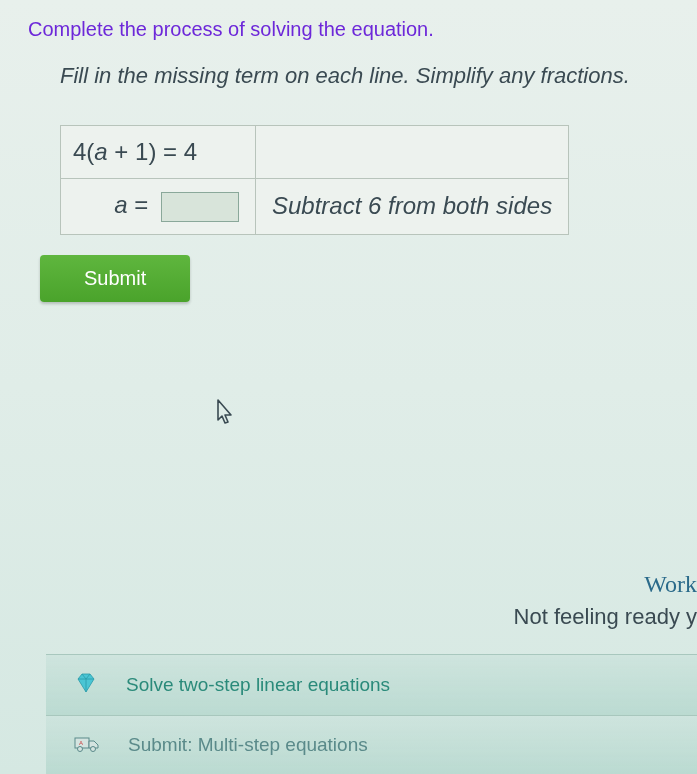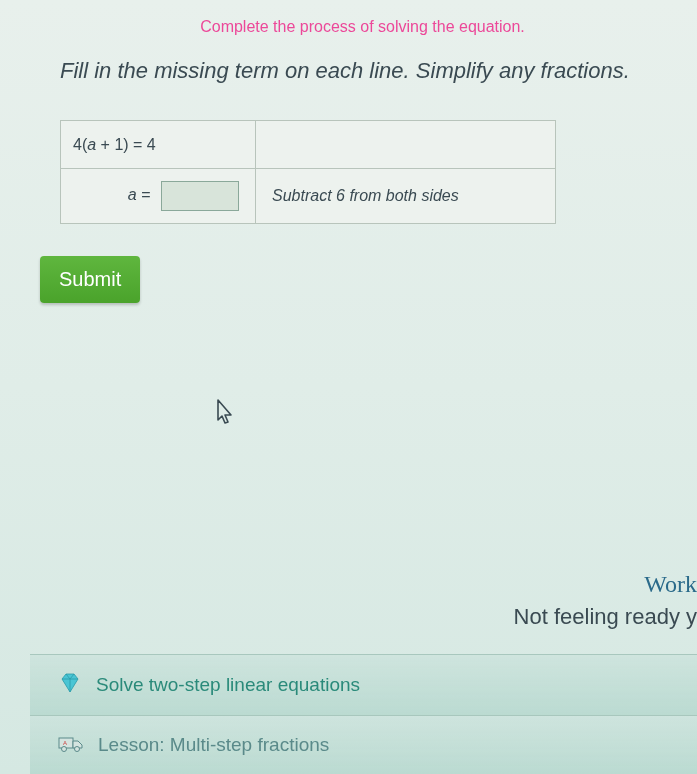--- a/index.html
+++ b/index.html
@@ -10,42 +10,41 @@
     body {
       width: 697px;
       height: 774px;
       background: linear-gradient(180deg, #e8f0ec 0%, #e0ede8 50%, #d5e8e2 100%);
       font-family: Verdana, Geneva, sans-serif;
       color: #3a4a52;
       overflow: hidden;
       position: relative;
     }
     .instruction-1 {
-      font-size: 16px;
-      color: #ec4899;
+      font-size: 20px;
+      color: #6d28d9;
       padding: 18px 0 0 28px;
-      text-align: center;
     }
     .instruction-2 {
       font-size: 22px;
       font-style: italic;
       color: #3a4a52;
       padding: 22px 0 0 28px;
       margin-left: 32px;
     }
     .equation-table {
       margin: 36px 0 0 60px;
       border-collapse: collapse;
       border: 1px solid #b8c4bb;
       background: #edf2ee;
     }
     .equation-table td {
       border: 1px solid #b8c4bb;
       padding: 12px 16px;
-      font-size: 16px;
+      font-size: 24px;
       vertical-align: middle;
       height: 48px;
     }
     .equation-table .eq-cell {
       text-align: right;
       min-width: 195px;
       font-family: Verdana, Geneva, sans-serif;
       color: #3a4a52;
     }
     .equation-table .eq-first {
@@ -68,41 +67,41 @@
       background: #d8e4da;
       vertical-align: middle;
       margin-left: 6px;
     }
     .input-box.active {
       border: 2px solid #7aa89a;
       box-shadow: inset 0 0 0 1px #b8cec2;
     }
     .submit-btn {
       display: inline-block;
-      margin: 32px 0 0 40px;
+      margin: 20px 0 0 40px;
       background: linear-gradient(180deg, #5fb63e 0%, #4aa32b 100%);
       color: #ffffff;
       font-size: 20px;
       font-family: Verdana, Geneva, sans-serif;
       border: none;
-      padding: 12px 19px;
+      padding: 12px 44px;
       border-radius: 4px;
       box-shadow: 0 2px 3px rgba(0,0,0,0.2);
       cursor: pointer;
     }
     .cursor {
       position: absolute;
       left: 210px;
       top: 398px;
       color: #4a5a62;
     }
     .bottom-area {
       position: absolute;
       bottom: 0;
-      left: 0;
+      left: 16px;
       right: 0;
       padding-left: 30px;
     }
     .work-text {
       text-align: right;
       font-size: 24px;
       color: #2a6a8a;
       font-family: Georgia, serif;
       padding-right: 0;
       margin-bottom: 6px;
@@ -113,21 +112,21 @@
       color: #3a4a52;
       padding-right: 0;
       margin-bottom: 24px;
     }
     .lesson-row {
       display: flex;
       align-items: center;
       background: linear-gradient(180deg, rgba(200,225,218,0.6) 0%, rgba(180,215,205,0.8) 100%);
       border-top: 1px solid rgba(150,180,170,0.5);
       padding: 16px 0 16px 28px;
-      gap: 14px;
+      gap: 28px;
     }
     .lesson-row .link-text {
       color: #2a8a7a;
       font-size: 19px;
     }
     .lesson-row.second .link-text {
       color: #5a8a8a;
     }
     .diamond-icon {
       width: 24px;
@@ -188,18 +187,18 @@
   <div class="lesson-row second">
     <span>
       <svg class="truck-icon" viewBox="0 0 26 22">
         <rect x="1" y="6" width="14" height="10" fill="#d4e4e0" stroke="#5a8a8a" stroke-width="1"></rect>
         <path d="M15 9 L20 9 L24 13 L24 16 L15 16 Z" fill="#d4e4e0" stroke="#5a8a8a" stroke-width="1"></path>
         <circle cx="6" cy="17" r="2.5" fill="#d4e4e0" stroke="#5a8a8a" stroke-width="1"></circle>
         <circle cx="19" cy="17" r="2.5" fill="#d4e4e0" stroke="#5a8a8a" stroke-width="1"></circle>
         <text x="5" y="13" font-size="6" fill="#c44" font-family="Arial">A</text>
       </svg>
     </span>
-    <span class="link-text">Lesson: Multi-step fractions</span>
+    <span class="link-text">Submit: Multi-step equations</span>
   </div>
 </div>
 
 
 
 
 </body></html>

